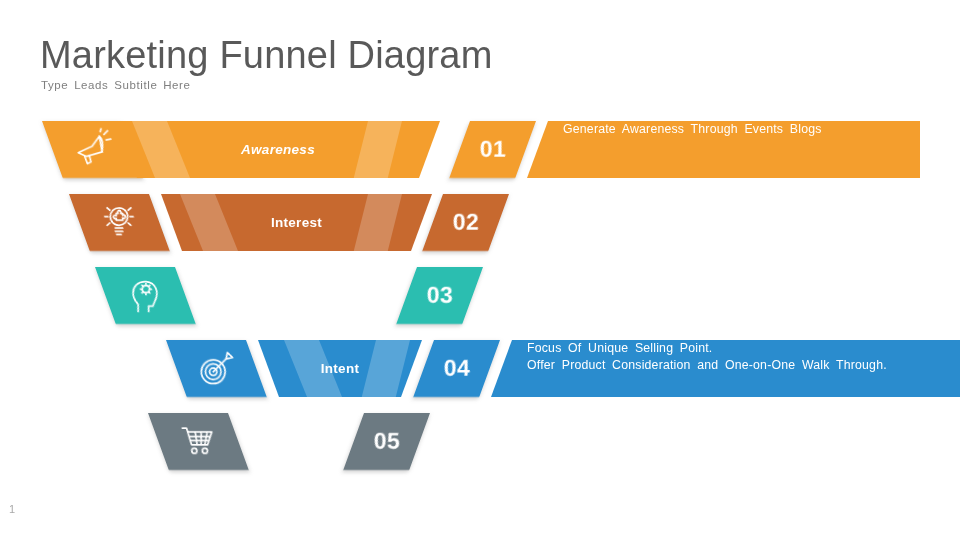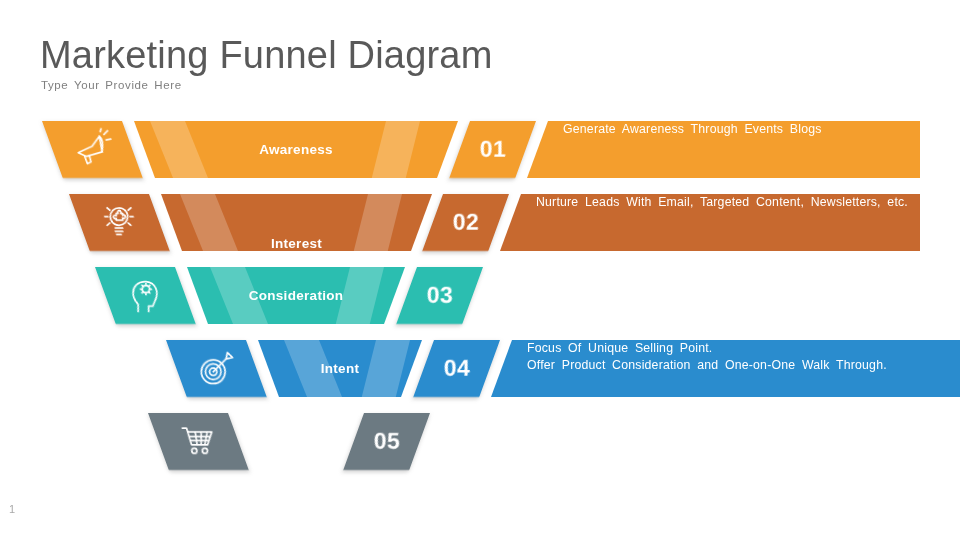--- a/index.html
+++ b/index.html
@@ -24,21 +24,21 @@
   .icon-seg{width:80px;transform:skewX(20deg);transform-origin:left top;}
   .r1 .icon-seg{left:42px;} .r2 .icon-seg{left:69px;} .r3 .icon-seg{left:95px;}
   .r4 .icon-seg{left:122px;} .r5 .icon-seg{left:148px;}
   .icon-inner{width:100%;height:100%;transform:skewX(-20deg) translateX(10px);transform-origin:left top;
               display:flex;align-items:center;justify-content:center;}
   .icon-inner svg{display:block;}
 
   
   .label-seg{clip-path:polygon(21px 100%,0 0,100% 0,calc(100% - 21px) 100%);
              display:flex;align-items:center;justify-content:center;overflow:hidden;}
-  .r1 .label-seg{left:134px;width:324px;} .r2 .label-seg{left:161px;width:271px;align-items:flex-end;}
+  .r1 .label-seg{left:116px;width:324px;font-style:italic;} .r2 .label-seg{left:161px;width:271px;}
   .r3 .label-seg{left:187px;width:218px;} .r4 .label-seg{left:214px;width:164px;}
   .r5 .label-seg{left:240px;width:112px;}
   .stage-label{position:relative;z-index:3;color:#fff;font-weight:bold;font-size:13.5px;letter-spacing:.3px;}
 
   
   .ribbon{position:absolute;top:0;height:100%;background:rgba(255,255,255,.22);transform-origin:left top;}
   .ribbon-l{width:35px;transform:skewX(22deg);}
   .ribbon-r{width:34px;transform:skewX(-14deg);}
   .r1 .ribbon-l{left:16px;} .r2 .ribbon-l{left:19px;} .r3 .ribbon-l{left:23px;}
   .r4 .ribbon-l{left:26px;} .r5 .ribbon-l{left:30px;}
@@ -61,21 +61,21 @@
   .r3 .desc-seg{left:474px;width:446px;} .r4 .desc-seg{left:447px;width:473px;}
   .r5 .desc-seg{left:421px;width:499px;}
   .desc-text{color:#fff;font-size:12.3px;line-height:16.5px;letter-spacing:.2px;word-spacing:3px;
              white-space:pre-line;}
 </style>
 </head>
 <body>
 
 <div class="slide">
   <div class="title">Marketing Funnel Diagram</div>
-  <div class="subtitle">Type Your Provide Here</div>
+  <div class="subtitle">Type Leads Subtitle Here</div>
 
   <div class="funnel">
 
     <div class="row r1">
       <div class="seg icon-seg">
         <div class="icon-inner">
           <svg width="44" height="44" viewBox="0 0 48 48" fill="none" stroke="#fff" stroke-width="1.8" stroke-linecap="round" stroke-linejoin="round">
             <path d="M9 27 L24 20 L32 9 L35 26 L18 31 Z"></path>
             <path d="M32 9 C35 11 36.5 15 35 26"></path>
             <path d="M16 31 L19 39 L23 37 L21 30"></path>
@@ -108,39 +108,31 @@
         </div>
       </div>
       <div class="seg label-seg">
         <div class="ribbon ribbon-l"></div>
         <div class="ribbon ribbon-r"></div>
         <span class="stage-label">Interest</span>
       </div>
       <div class="seg num-seg">
         <div class="num-inner">02</div>
       </div>
-      <div class="seg desc-seg">
-        <div class="desc-text">Nurture Leads With Email, Targeted Content, Newsletters, etc.</div>
-      </div>
     </div>
 
     <div class="row r3">
       <div class="seg icon-seg">
         <div class="icon-inner">
           <svg width="44" height="44" viewBox="0 0 48 48" fill="none" stroke="#fff" stroke-width="1.8" stroke-linecap="round" stroke-linejoin="round">
             <path d="M28 41 v-6 h4.5 l2.5 -6 c4.5 -9 1 -19.5 -9.5 -20.5 c-9.5 -0.8 -14.5 5.5 -14.5 12.5 c0 6 3 9 5.5 12 v8"></path>
             <circle cx="25" cy="16.5" r="4"></circle>
             <path d="M25 10.5 v2 M25 20.5 v2 M19 16.5 h2 M29 16.5 h2 M20.7 12.2 l1.5 1.5 M27.8 19.3 l1.5 1.5 M29.3 12.2 l-1.5 1.5 M22.2 19.3 l-1.5 1.5"></path>
           </svg>
         </div>
-      </div>
-      <div class="seg label-seg">
-        <div class="ribbon ribbon-l"></div>
-        <div class="ribbon ribbon-r"></div>
-        <span class="stage-label">Consideration</span>
       </div>
       <div class="seg num-seg">
         <div class="num-inner">03</div>
       </div>
     </div>
 
     <div class="row r4">
       <div class="seg icon-seg">
         <div class="icon-inner">
           <svg width="44" height="44" viewBox="0 0 48 48" fill="none" stroke="#fff" stroke-width="1.8" stroke-linecap="round" stroke-linejoin="round">

